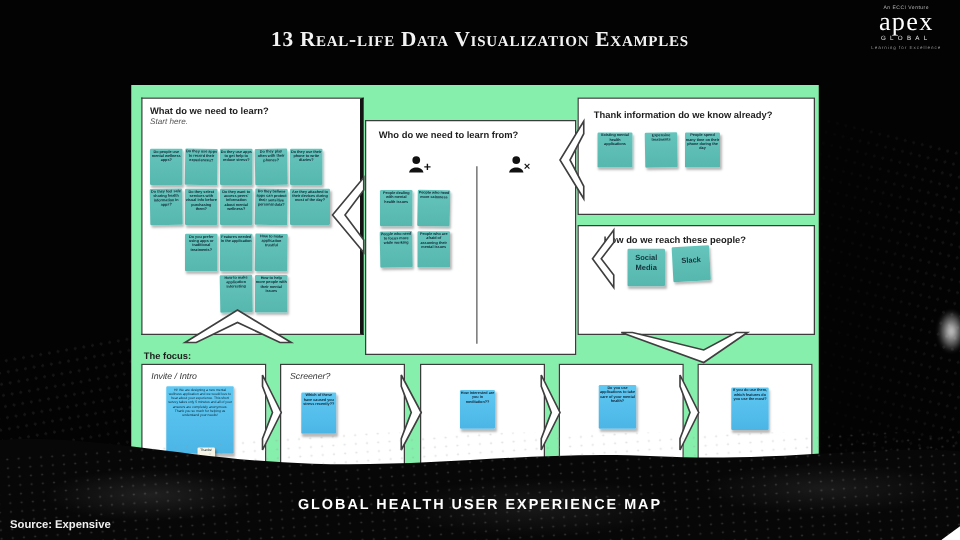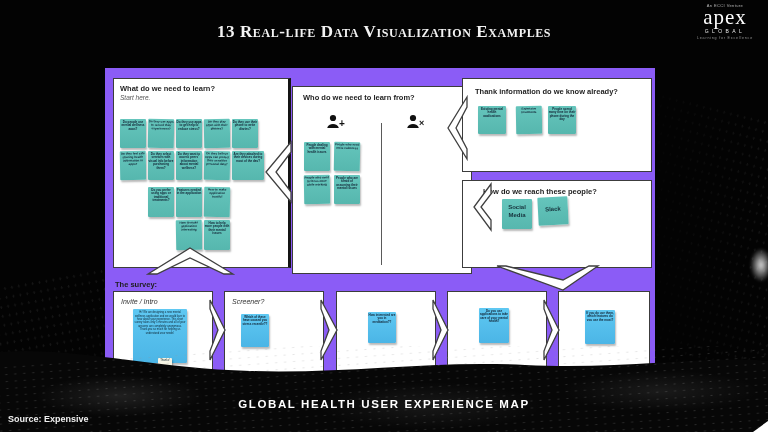--- a/index.html
+++ b/index.html
@@ -22,21 +22,21 @@
   
   .slide-title{position:absolute;left:0;right:0;top:22px;text-align:center;color:#f3f3f3;
         font-family:"Liberation Serif",serif;font-variant:small-caps;font-weight:bold;
         font-size:17px;letter-spacing:.6px;z-index:3;}
   .logo{position:absolute;right:8px;top:3px;width:70px;text-align:center;color:#fff;z-index:3;}
   .logo .pre{font-size:4px;color:#bbb;letter-spacing:.4px;}
   .logo .name{font-family:"Liberation Serif",serif;font-size:21px;line-height:19px;letter-spacing:1px;}
   .logo .sub{font-size:5px;letter-spacing:3.4px;color:#e8e8e8;margin-top:1px;}
   .logo .tag{font-size:3.6px;letter-spacing:.8px;color:#999;margin-top:1.5px;}
   
-  .map{position:absolute;left:105px;top:68px;width:550px;height:304px;background:#8b5cf6;z-index:2;}
+  .map{position:absolute;left:105px;top:68px;width:550px;height:304px;background:#86efac;z-index:2;}
   .sec{position:absolute;border:1.6px solid #3c3c3c;background:#fff;}
   .sec-title{position:absolute;font-size:7.5px;font-weight:bold;color:#1d1d1d;white-space:nowrap;}
   .sec-sub{position:absolute;font-size:6.5px;font-style:italic;color:#555;}
   .divider{position:absolute;width:1.2px;background:#5a5a5a;}
   .note{position:absolute;box-shadow:1px 2px 2px rgba(0,0,0,.28);border-radius:1px;overflow:hidden;}
   .teal{background:linear-gradient(180deg,#65c5bc,#56b7ae);}
   .blue{background:linear-gradient(180deg,#5fc8f2,#4bb5e6);}
   .cream{background:#f6f4e4;}
   .t2{font-size:6px;line-height:1.18;transform:scale(.5);transform-origin:0 0;width:200%;
       text-align:center;color:#123;padding:2px 1px;box-sizing:border-box;font-weight:bold;}
@@ -128,21 +128,21 @@
         </div>
 
       <div class="note teal" style="left:62px;top:141px;width:26px;height:30px;transform:rotate(-1deg);">
           <div class="t2">How to make application interesting</div>
         </div>
       <div class="note teal" style="left:90px;top:141px;width:26px;height:30px;">
           <div class="t2">How to help more people with their mental issues</div>
         </div>
     </div>
 
-    <div class="sec" style="left:187px;top:18px;width:167px;height:186px;padding-left:11px;">
+    <div class="sec" style="left:187px;top:28px;width:167px;height:186px;">
       <div class="sec-title" style="left:10px;top:6px;">Who do we need to learn from?</div>
       <div class="divider" style="left:88px;top:36px;height:142px;"></div>
 
       <svg class="picon" style="left:33px;top:27px;" width="22" height="15" viewBox="0 0 22 15">
         <circle cx="7" cy="4" r="3.1" fill="#111"></circle>
         <path d="M1.2,14 C2.2,8.6 11.8,8.6 12.8,14 Z" fill="#111"></path>
         <text x="13" y="12.5" font-size="10" font-weight="bold" fill="#111">+</text>
       </svg>
 
       <svg class="picon" style="left:113px;top:27px;" width="22" height="15" viewBox="0 0 22 15">
@@ -180,21 +180,21 @@
     <div class="sec" style="left:357px;top:112px;width:188px;height:86px;">
       <div class="sec-title" style="left:20px;top:6px;">How do we reach these people?</div>
       <div class="note teal" style="left:39px;top:18px;width:30px;height:30px;">
           <div class="t-big">Social Media</div>
         </div>
       <div class="note teal" style="left:75px;top:16px;width:30px;height:28px;transform:rotate(-3deg);">
           <div class="t-big" style="padding-top:9px;">Slack</div>
         </div>
     </div>
 
-    <div class="sec-title" style="left:10px;top:212px;">The survey:</div>
+    <div class="sec-title" style="left:10px;top:212px;">The focus:</div>
 
     <div class="sec" style="left:8px;top:223px;width:98px;height:80px;">
       <div class="step-label" style="left:7px;top:6px;">Invite / Intro</div>
       <div class="note blue" style="left:19px;top:17px;width:54px;height:54px;">
           <div class="t3">Hi! We are designing a new mental wellness application and we would love to hear about your experience. This short survey takes only 5 minutes and all of your answers are completely anonymous. Thank you so much for helping us understand your needs!</div>
         </div>
       <div class="note cream" style="left:44px;top:66px;width:14px;height:10px;">
           <div class="t3" style="padding:1px;">Thanks!</div>
         </div>
     </div>

